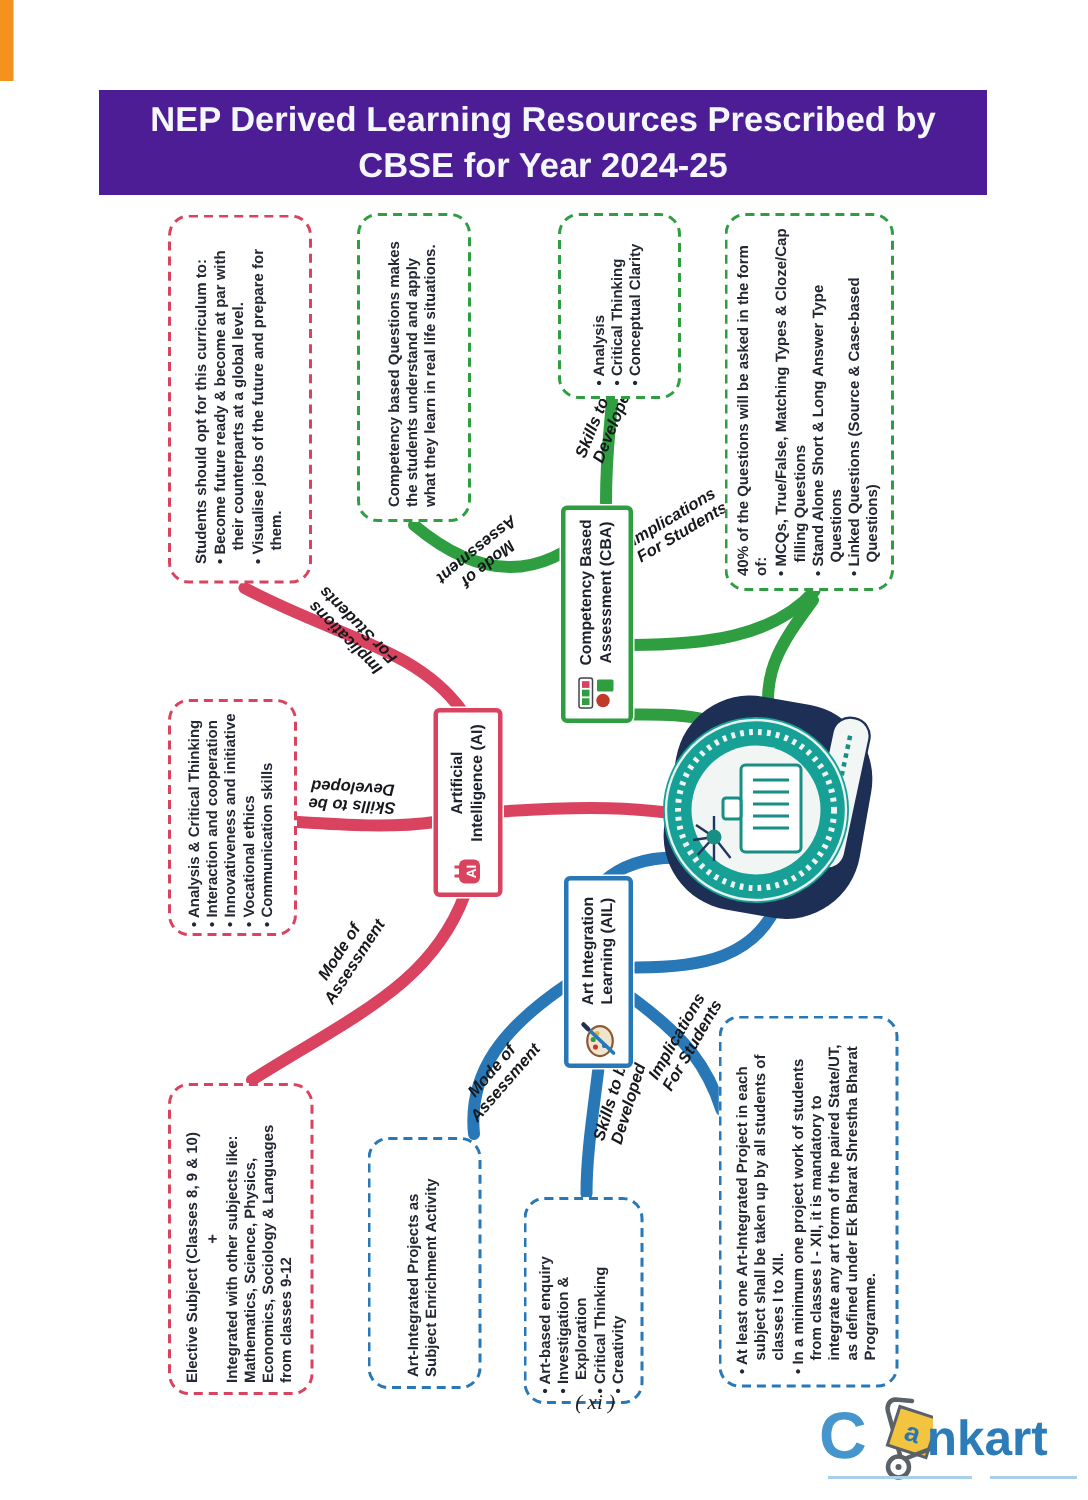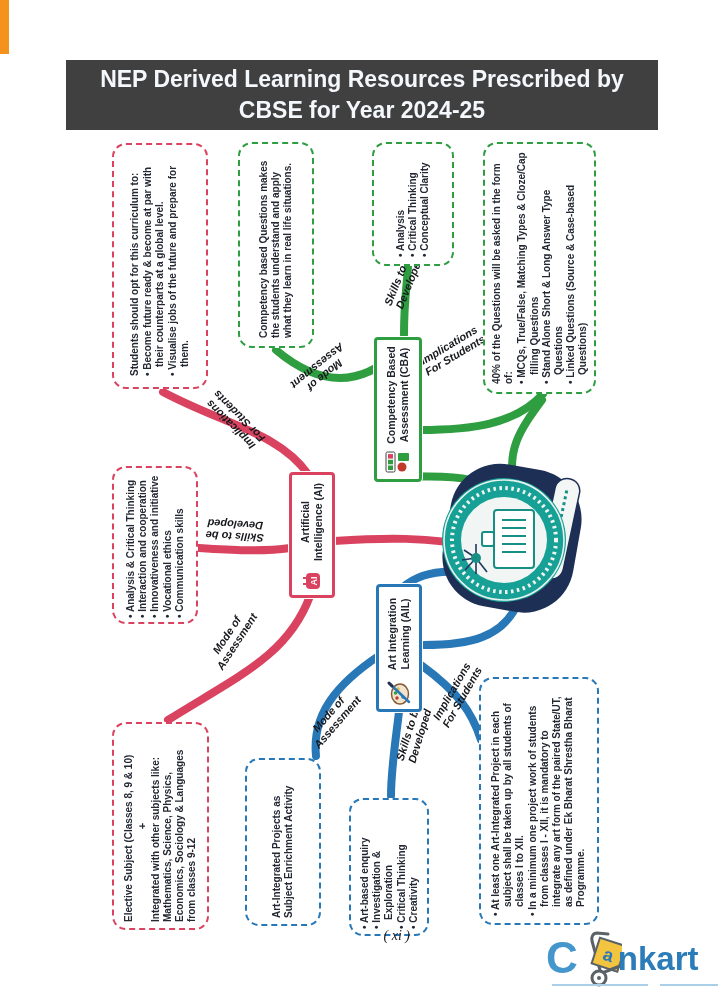--- a/index.html
+++ b/index.html
@@ -1,19 +1,19 @@
 <!DOCTYPE html>
 <html><head>
 <meta charset="utf-8">
 <style>
   html,body{margin:0;padding:0;background:#ffffff;}
   #page{position:relative;width:725px;height:1000px;background:#fff;overflow:hidden;
         font-family:"Liberation Sans",sans-serif;}
   
-  #titlebar{position:absolute;left:66px;top:60px;width:592px;height:70px;background:#404040;
+  #titlebar{position:absolute;left:66px;top:60px;width:592px;height:70px;background:#4c1d95;
     color:#f4f8fc;font-weight:bold;font-size:23px;line-height:1.35;text-align:center;
     display:flex;align-items:center;justify-content:center;padding:0 24px;box-sizing:border-box;}
   #corner-strip{position:absolute;left:0;top:0;width:9px;height:54px;background:#f5921e;}
   
   #branches{position:absolute;left:0;top:0;z-index:1;}
   
   .vbox{position:absolute;background:#fff;border-radius:14px;z-index:10;box-sizing:border-box;}
   .vbox.red{border:2.5px dashed #d9435f;}
   .vbox.green{border:2.5px dashed #2f9e41;}
   .vbox.blue{border:2.5px dashed #2878b8;}

